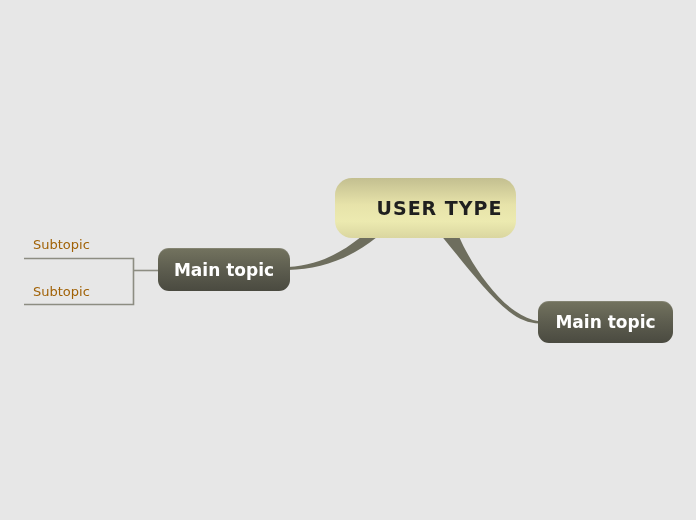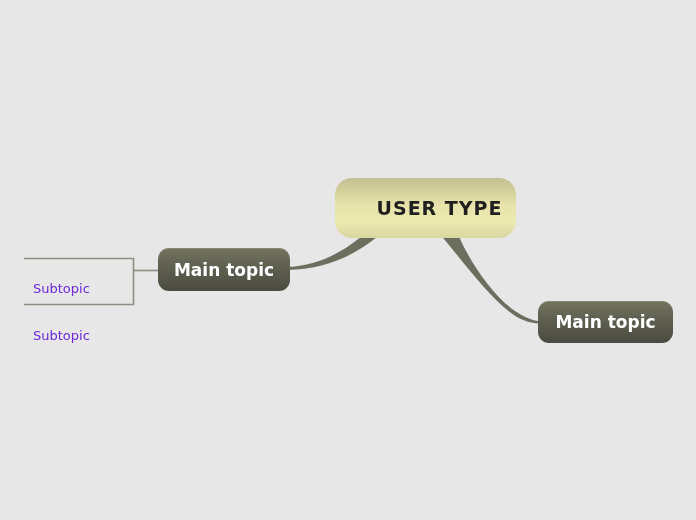--- a/index.html
+++ b/index.html
@@ -43,25 +43,24 @@
     font-size: 17px;
     font-weight: bold;
     color: #ffffff;
     text-align: right;
   }
   .node-main-left  { left: 158px; top: 248px; width: 132px; height: 43px; }
   .node-main-right { left: 538px; top: 301px; width: 135px; height: 42px; }
   .subtopic-label {
     position: absolute;
     font-size: 13px;
-    color: #6d28d9;
+    color: #a16207;
     cursor: pointer;
     user-select: none;
     white-space: nowrap;
-    margin-top: 44px;
   }
   .subtopic-1 { left: 33px; top: 237px; }
   .subtopic-2 { left: 33px; top: 284px; }
 </style>
 </head>
 <body>
 
 <div class="canvas">
 
   <svg class="connector-layer" width="696" height="520" viewBox="0 0 696 520" xmlns="http://www.w3.org/2000/svg">

